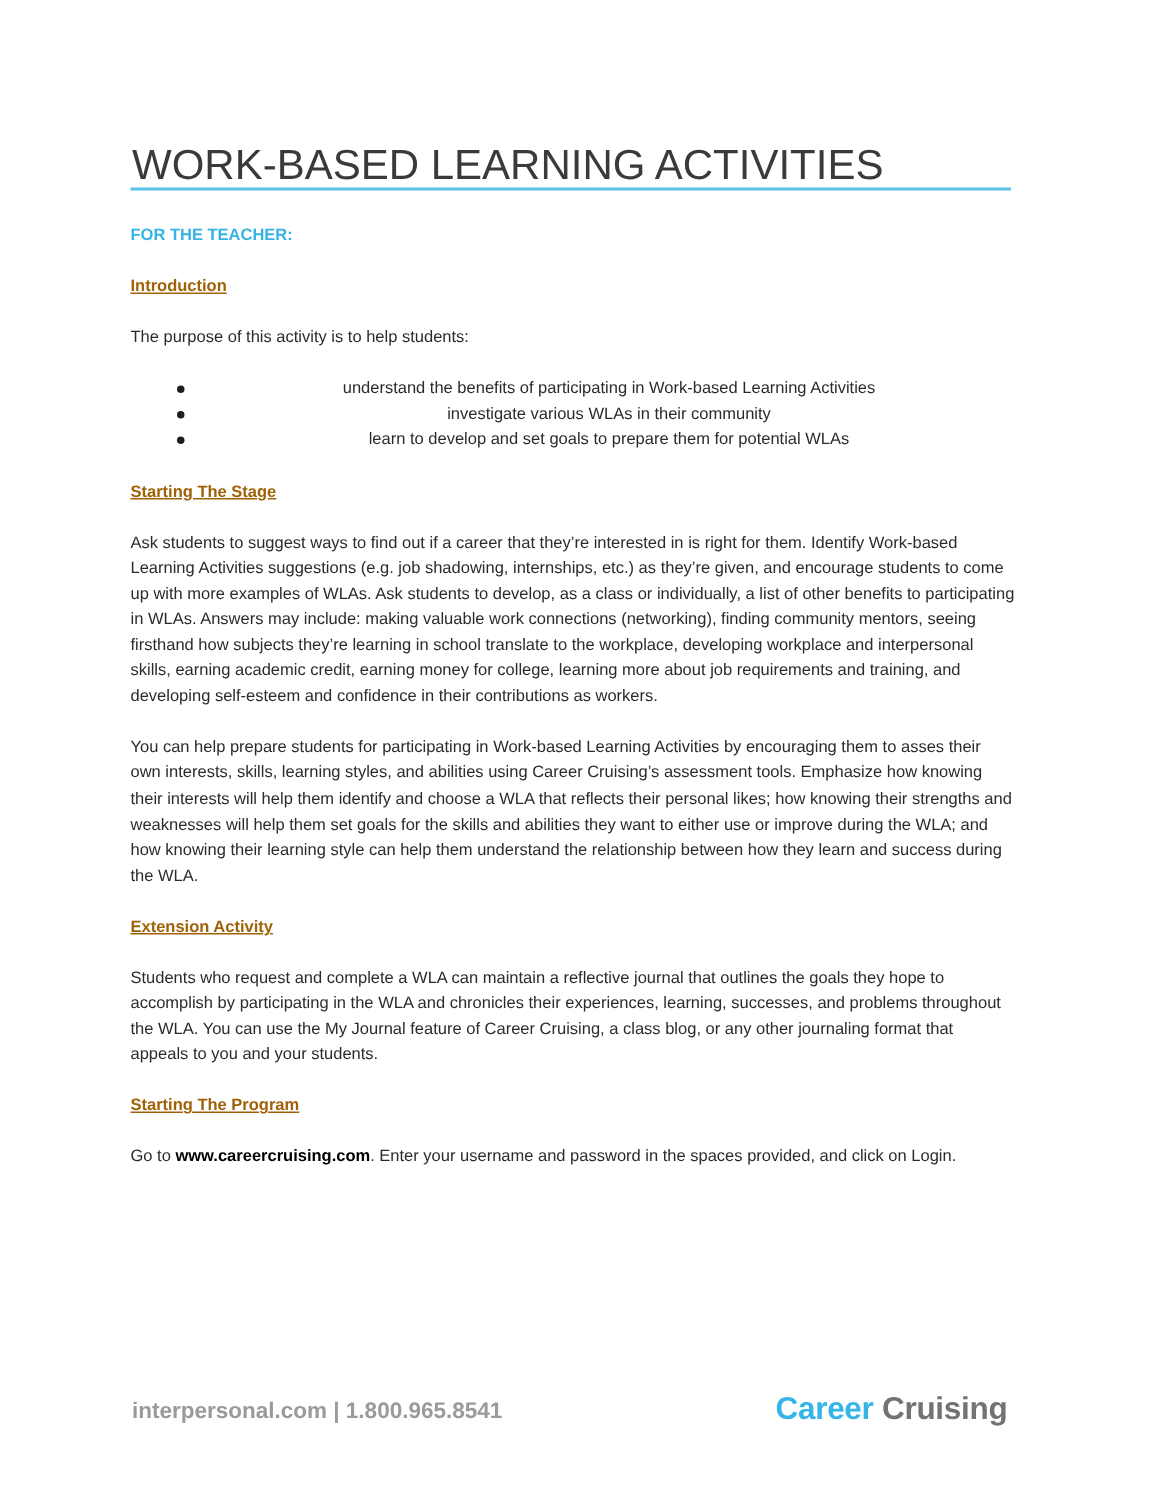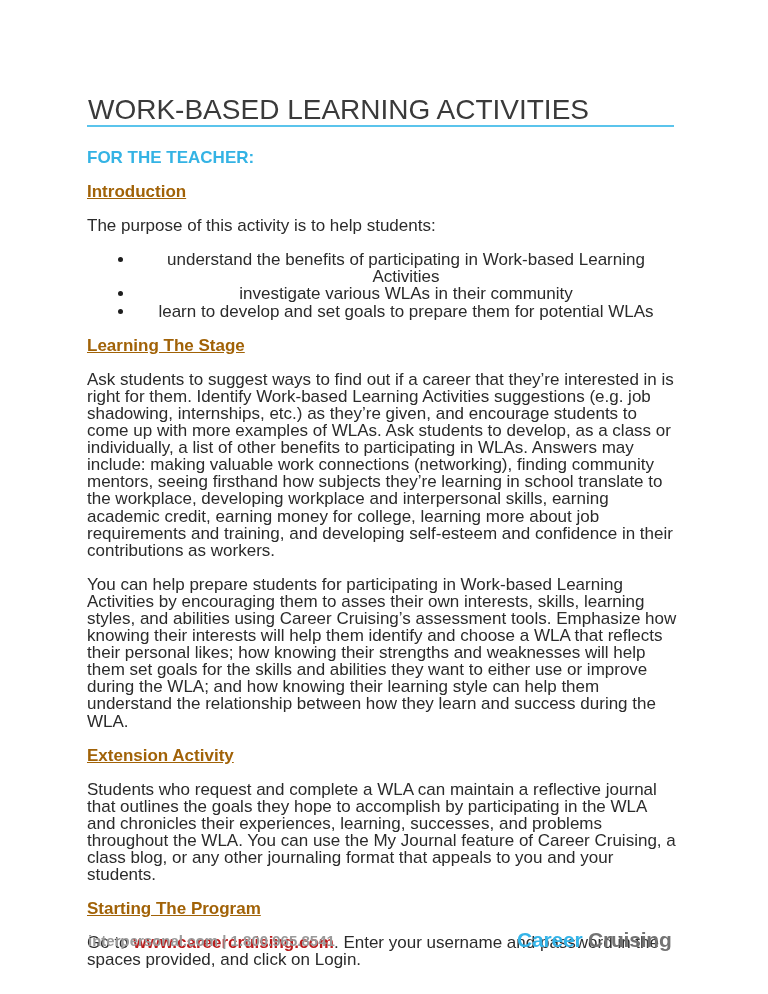--- a/index.html
+++ b/index.html
@@ -38,21 +38,21 @@
       left: 0;
       width: 587px;
       height: 0;
       border-top: 2px solid #5bc4ec;
     }
     .body-text {
       position: absolute;
       top: 149px;
       left: 0;
       width: 590px;
-      font-size: 17px;
+      font-size: 11px;
       line-height: 17.1px;
     }
     .teacher-label {
       color: #34b3e4;
       font-weight: bold;
       margin: 0 0 17px 0;
     }
     .section-heading {
       font-weight: bold;
       color: #a16207;
@@ -76,21 +76,21 @@
       position: absolute;
       left: 31px;
       top: 6px;
       width: 5px;
       height: 5px;
       border-radius: 50%;
       background: #1e1e1e;
     }
     .url {
       font-weight: bold;
-      color: #b91c1c;
+      color: #000000;
     }
     .footer-contact {
       position: absolute;
       left: 88px;
       top: 932px;
       font-size: 15px;
       font-weight: bold;
       color: #9a9a9a;
       white-space: nowrap;
     }
@@ -126,21 +126,21 @@
       <li>
         <span class="bullet-dot"></span>
         <span>investigate various WLAs in their community</span>
       </li>
       <li>
         <span class="bullet-dot"></span>
         <span>learn to develop and set goals to prepare them for potential WLAs</span>
       </li>
     </ul>
 
-    <div class="section-heading">Learning The Stage</div>
+    <div class="section-heading">Starting The Stage</div>
     <p>Ask students to suggest ways to find out if a career that they’re interested in is right for them. Identify Work-based Learning Activities suggestions (e.g. job shadowing, internships, etc.) as they’re given, and encourage students to come up with more examples of WLAs. Ask students to develop, as a class or individually, a list of other benefits to participating in WLAs. Answers may include: making valuable work connections (networking), finding community mentors, seeing firsthand how subjects they’re learning in school translate to the workplace, developing workplace and interpersonal skills, earning academic credit, earning money for college, learning more about job requirements and training, and developing self-esteem and confidence in their contributions as workers.</p>
     <p>You can help prepare students for participating in Work-based Learning Activities by encouraging them to asses their own interests, skills, learning styles, and abilities using Career Cruising’s assessment tools. Emphasize how knowing their interests will help them identify and choose a WLA that reflects their personal likes; how knowing their strengths and weaknesses will help them set goals for the skills and abilities they want to either use or improve during the WLA; and how knowing their learning style can help them understand the relationship between how they learn and success during the WLA.</p>
 
     <div class="section-heading">Extension Activity</div>
     <p>Students who request and complete a WLA can maintain a reflective journal that outlines the goals they hope to accomplish by participating in the WLA and chronicles their experiences, learning, successes, and problems throughout the WLA. You can use the My Journal feature of Career Cruising, a class blog, or any other journaling format that appeals to you and your students.</p>
 
     <div class="section-heading">Starting The Program</div>
     <p><span>Go to </span><span class="url">www.careercruising.com</span><span>. Enter your username and password in the spaces provided, and click on Login.</span></p>
   </div>
 </div>

